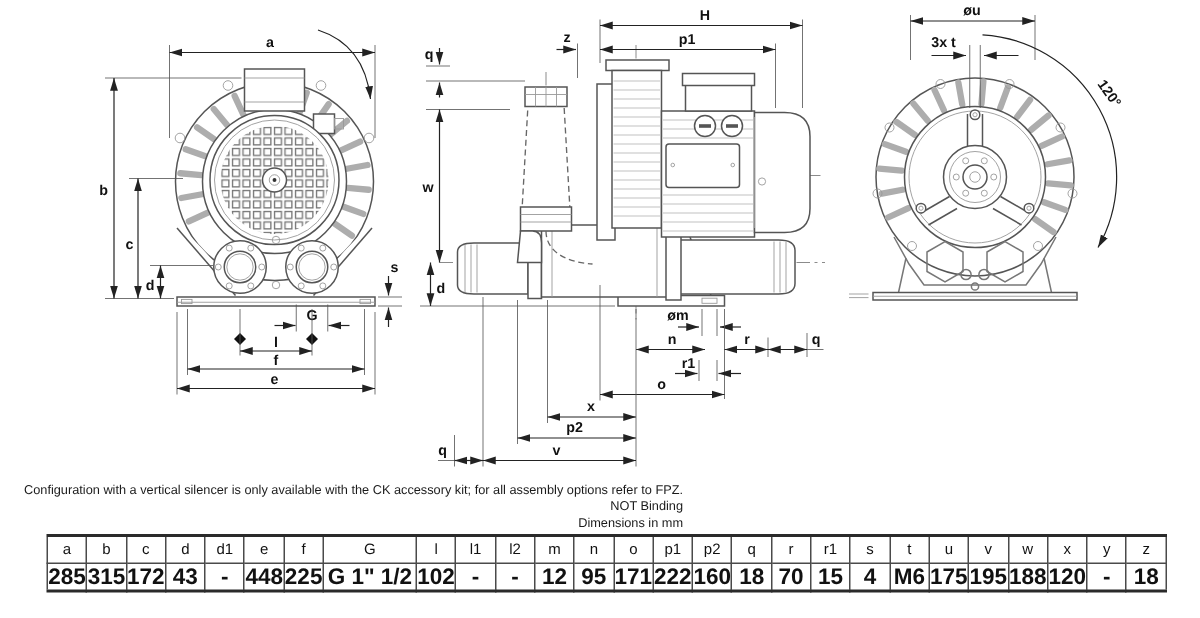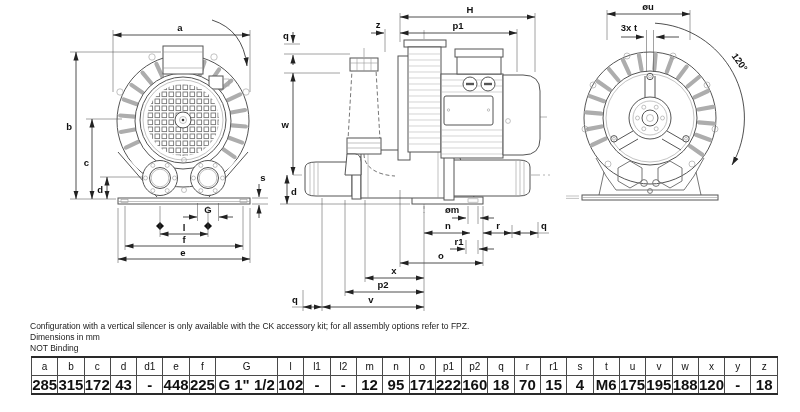--- a/index.html
+++ b/index.html
@@ -10,21 +10,21 @@
   .ext{stroke:#555;stroke-width:.55;fill:none;}
   .dim{stroke:#222;stroke-width:.8;fill:none;marker-start:url(#mas);marker-end:url(#ma);}
   .dimE{stroke:#222;stroke-width:.8;fill:none;marker-end:url(#ma);}
   .plain{stroke:#222;stroke-width:.8;fill:none;}
   .body{stroke:#555;stroke-width:1;fill:#fff;}
   .thin{stroke:#999;stroke-width:.6;fill:none;}
   .fin{stroke:#adadad;stroke-width:4.2;stroke-linecap:round;}
   .cl{stroke:#888;stroke-width:.65;fill:none;stroke-dasharray:9 3 2 3;}
   .dash{stroke:#666;stroke-width:.9;fill:#fff;stroke-dasharray:4 2.5;}
   .rib{stroke:#c2c2c2;stroke-width:.7;}
-  .notes{position:absolute;left:30px;top:321px;font-size:8.5px;line-height:11px;color:#1a1a1a;}
+  .notes{position:absolute;left:16px;top:321px;font-size:8.5px;line-height:11px;color:#1a1a1a;text-align:right;}
   .notes div{white-space:nowrap;}
   #dim-table{position:absolute;left:31px;top:356px;width:747px;border-collapse:collapse;
              table-layout:fixed;border-top:2.5px solid #2a2a2a;border-bottom:2.5px solid #2a2a2a;}
   #dim-table th,#dim-table td{border:1px solid #4a4a4a;text-align:center;vertical-align:middle;
              padding:0;height:17px;overflow:hidden;white-space:nowrap;color:#111;}
   #dim-table th{font-size:10px;font-weight:400;}
   #dim-table td{font-size:15px;font-weight:700;}
 </style>
 </head>
 <body>
@@ -368,22 +368,22 @@
     <line class="dimE" x1="679" y1="37" x2="656" y2="37"></line>
     <text x="629" y="31" text-anchor="middle">3x t</text>
     <path class="dimE" d="M655,23.2 A95,95 0 0 1 732,165"></path>
     <text x="737" y="64" text-anchor="middle" transform="rotate(55 737 64)">120°</text>
   </g>
 </g>
 </svg>
 
 <div class="notes">
   <div>Configuration with a vertical silencer is only available with the CK accessory kit; for all assembly options refer to FPZ.</div>
+  <div>NOT Binding</div>
   <div>Dimensions in mm</div>
-  <div>NOT Binding</div>
 </div>
 
 <table id="dim-table">
       <colgroup>
         <col>
         <col>
         <col>
         <col>
         <col>
         <col>

